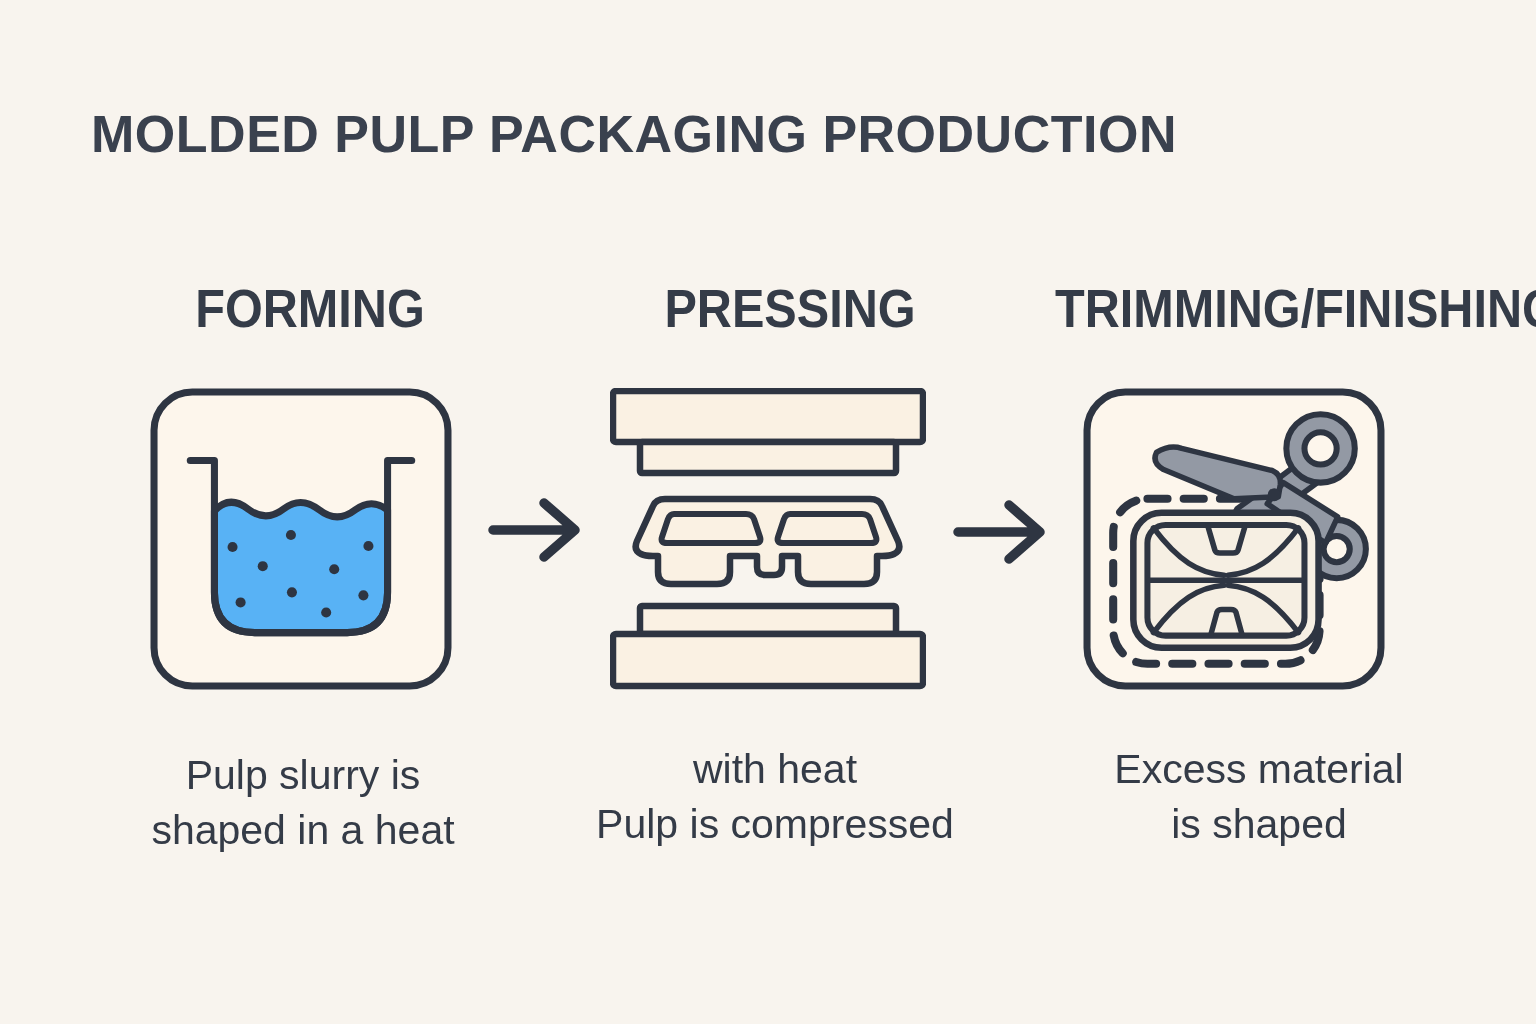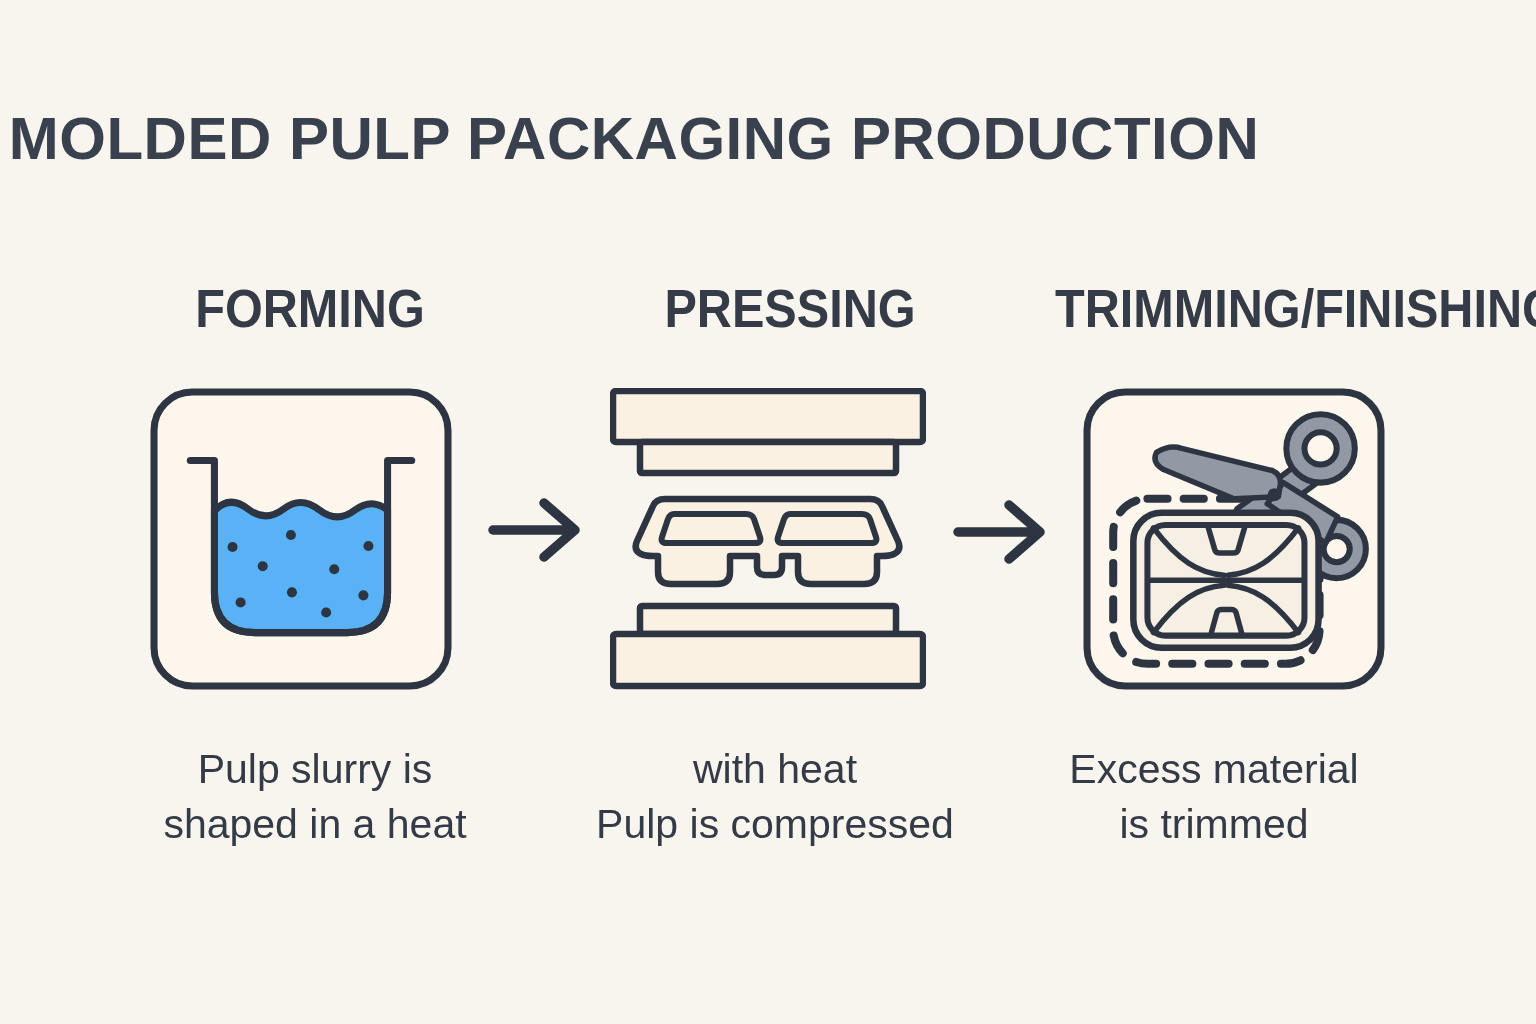--- a/index.html
+++ b/index.html
@@ -3,44 +3,44 @@
 <meta charset="utf-8">
 <style>
   html,body{margin:0;padding:0;}
   body{font-family:"Liberation Sans",sans-serif;}
   #canvas{
     position:relative;width:1536px;height:1024px;overflow:hidden;
     background:#f8f4ee;color:#394049;
   }
   .title{
     position:absolute;left:0;top:104px;width:1268px;
-    text-align:center;font-size:60px;font-weight:700;
+    text-align:center;font-size:52px;font-weight:700;
     letter-spacing:.5px;color:#3a414e;white-space:nowrap;
   }
   .stage-label{
     position:absolute;top:280px;height:56px;line-height:56px;
     text-align:center;font-size:54px;font-weight:700;color:#353c48;
     transform:scaleX(.9);white-space:nowrap;
   }
   #label-forming{left:110px;width:400px;}
   #label-pressing{left:590px;width:400px;}
   #label-trimming{left:1032px;width:460px;}
   .icon{position:absolute;}
   #icon-forming{left:150px;top:388px;}
   #icon-pressing{left:610px;top:388px;}
   #icon-trimming{left:1083px;top:388px;}
   #arrow-1{left:487px;top:496px;}
   #arrow-2{left:952px;top:498px;}
   .caption{
     position:absolute;top:742px;text-align:center;
     font-size:41px;line-height:55px;font-weight:500;color:#343b47;
   }
-  #caption-forming{left:95px;width:440px;}
+  #caption-forming{left:83px;width:440px;margin-top:6px;}
   #caption-pressing{left:555px;width:440px;}
-  #caption-trimming{left:994px;width:440px;}
+  #caption-trimming{left:1039px;width:440px;}
 </style>
 </head>
 <body>
 
 <div id="canvas">
 
   <div class="title">MOLDED PULP PACKAGING PRODUCTION</div>
 
   <div class="stage-label" id="label-forming">FORMING</div>
   <div class="stage-label" id="label-pressing">PRESSING</div>
@@ -127,16 +127,16 @@
   <div class="caption" id="caption-forming">
     <div>Pulp slurry is</div>
     <div>shaped in a heat</div>
   </div>
   <div class="caption" id="caption-pressing">
     <div>with heat</div>
     <div>Pulp is compressed</div>
   </div>
   <div class="caption" id="caption-trimming">
     <div>Excess material</div>
-    <div>is trimmed</div>
+    <div>is shaped</div>
   </div>
 
 </div>
 
 </body></html>

